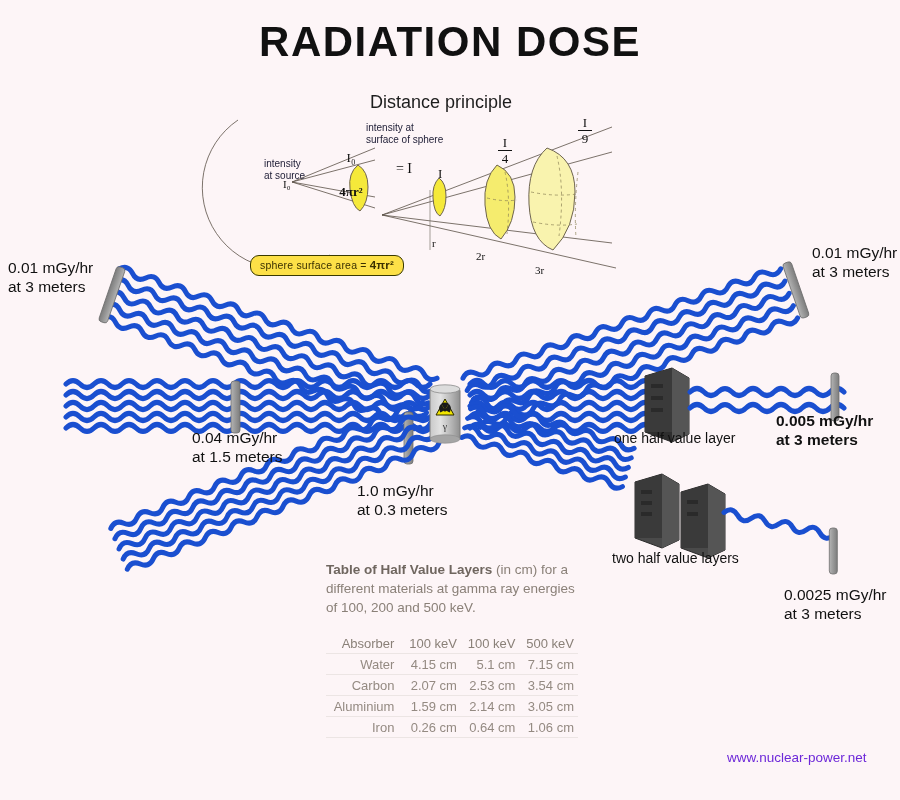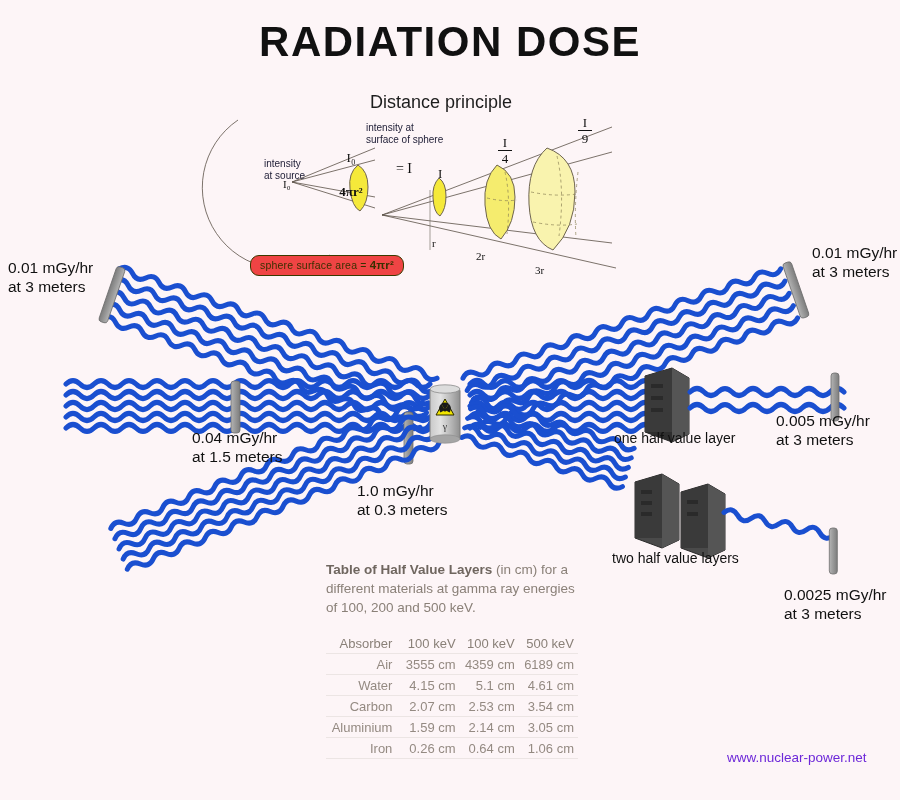--- a/index.html
+++ b/index.html
@@ -57,21 +57,21 @@
     font-family:"Liberation Serif", serif;color:#111;
   }
   #sphere-formula .num{font-size:13px;display:block;}
   #sphere-formula .bar{height:1.3px;background:#111;margin:2px 6px;}
   #sphere-formula .den{font-size:13px;display:block;font-weight:700;}
   #sphere-formula .eq{position:absolute;right:-18px;top:11px;font-size:14px;}
 
   
   #callout{
     position:absolute;left:250px;top:255px;
-    background:#ef4444;border:1.6px solid #3a3a00;border-radius:9px;
+    background:#fde047;border:1.6px solid #3a3a00;border-radius:9px;
     padding:3px 9px 4px 9px;font-size:10.5px;color:#3a3000;letter-spacing:.2px;
     font-family:"Liberation Sans", sans-serif;white-space:nowrap;
   }
   #callout b{font-weight:700;font-size:11.5px;}
 
   
   #table-block{position:absolute;left:326px;top:560px;width:260px;}
   #table-intro{
     font-size:13.5px;line-height:1.42;color:#8a8078;
     font-family:"Liberation Sans", sans-serif;
@@ -343,21 +343,21 @@
   <div class="dose-label" style="left:192px;top:428px;">
     <span class="ln">0.04 mGy/hr</span>
     <span class="ln">at 1.5 meters</span>
   </div>
 
   <div class="dose-label" style="left:357px;top:481px;">
     <span class="ln">1.0 mGy/hr</span>
     <span class="ln">at 0.3 meters</span>
   </div>
 
-  <div class="dose-label" style="left:776px;top:411px;">
+  <div class="dose-label" style="left:776px;top:411px;font-weight:bold;">
     <span class="ln">0.005 mGy/hr</span>
     <span class="ln">at 3 meters</span>
   </div>
 
   <div class="dose-label" style="left:784px;top:585px;">
     <span class="ln">0.0025 mGy/hr</span>
     <span class="ln">at 3 meters</span>
   </div>
 
   <div class="hvl-caption" style="left:614px;top:430px;">one half value layer</div>
@@ -371,30 +371,24 @@
       <thead>
         <tr>
           <th>Absorber</th>
           <th>100 keV</th>
           <th>100 keV</th>
           <th>500 keV</th>
         </tr>
       </thead>
       <tbody>
         <tr>
-          <td>Air</td>
-          <td>3555 cm</td>
-          <td>4359 cm</td>
-          <td>6189 cm</td>
-        </tr>
-        <tr>
           <td>Water</td>
           <td>4.15 cm</td>
           <td>5.1 cm</td>
-          <td>4.61 cm</td>
+          <td>7.15 cm</td>
         </tr>
         <tr>
           <td>Carbon</td>
           <td>2.07 cm</td>
           <td>2.53 cm</td>
           <td>3.54 cm</td>
         </tr>
         <tr>
           <td>Aluminium</td>
           <td>1.59 cm</td>

